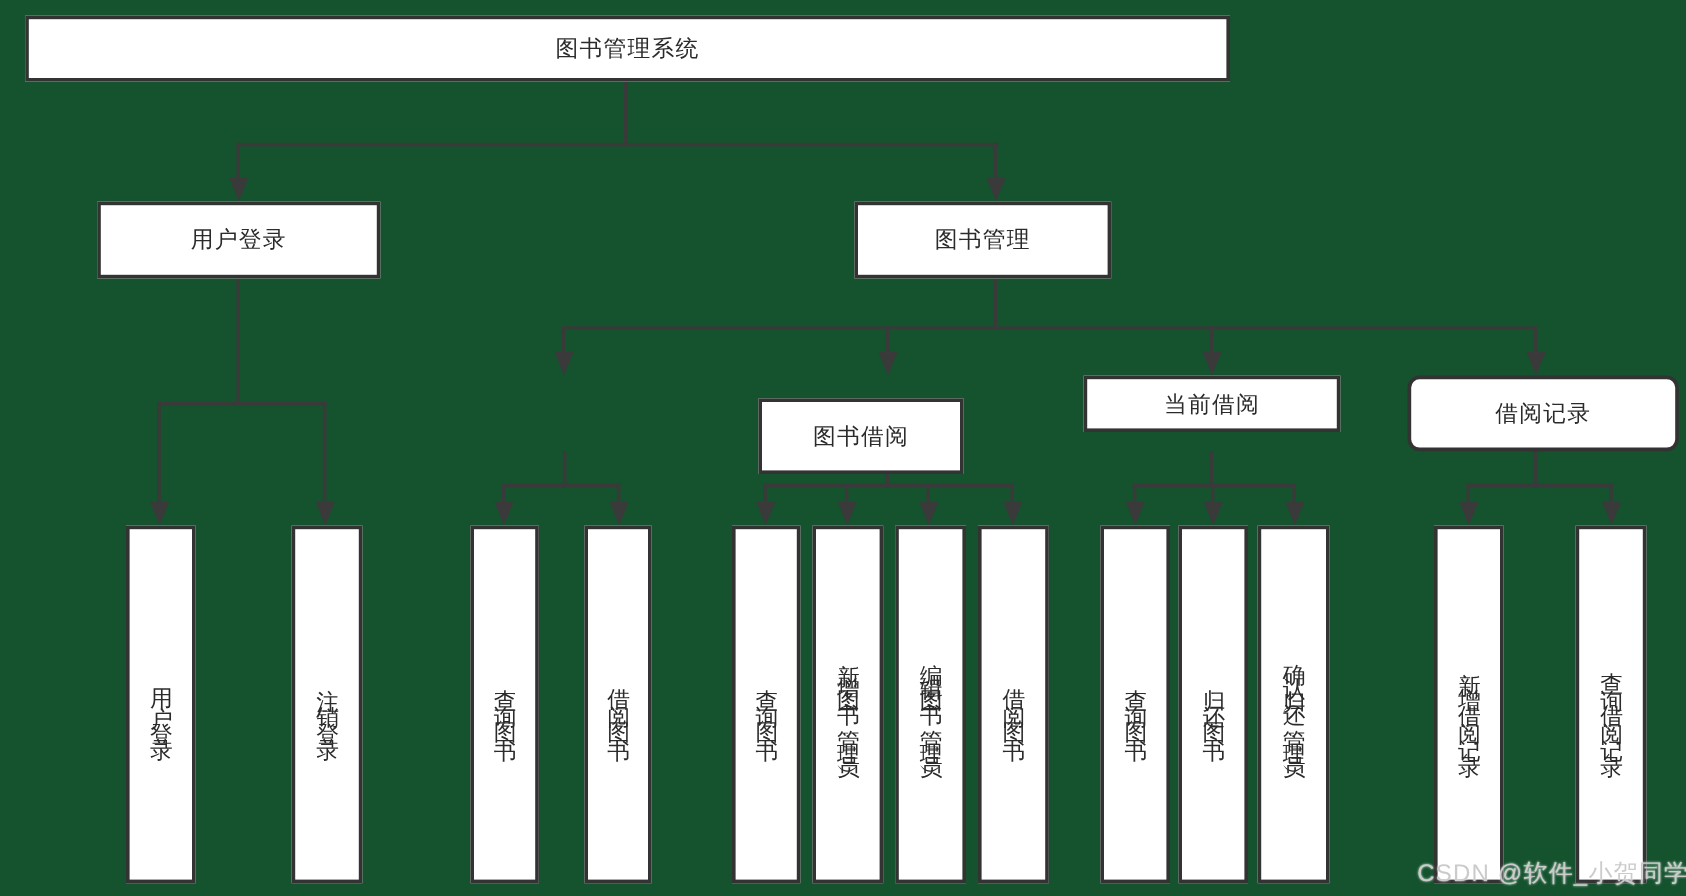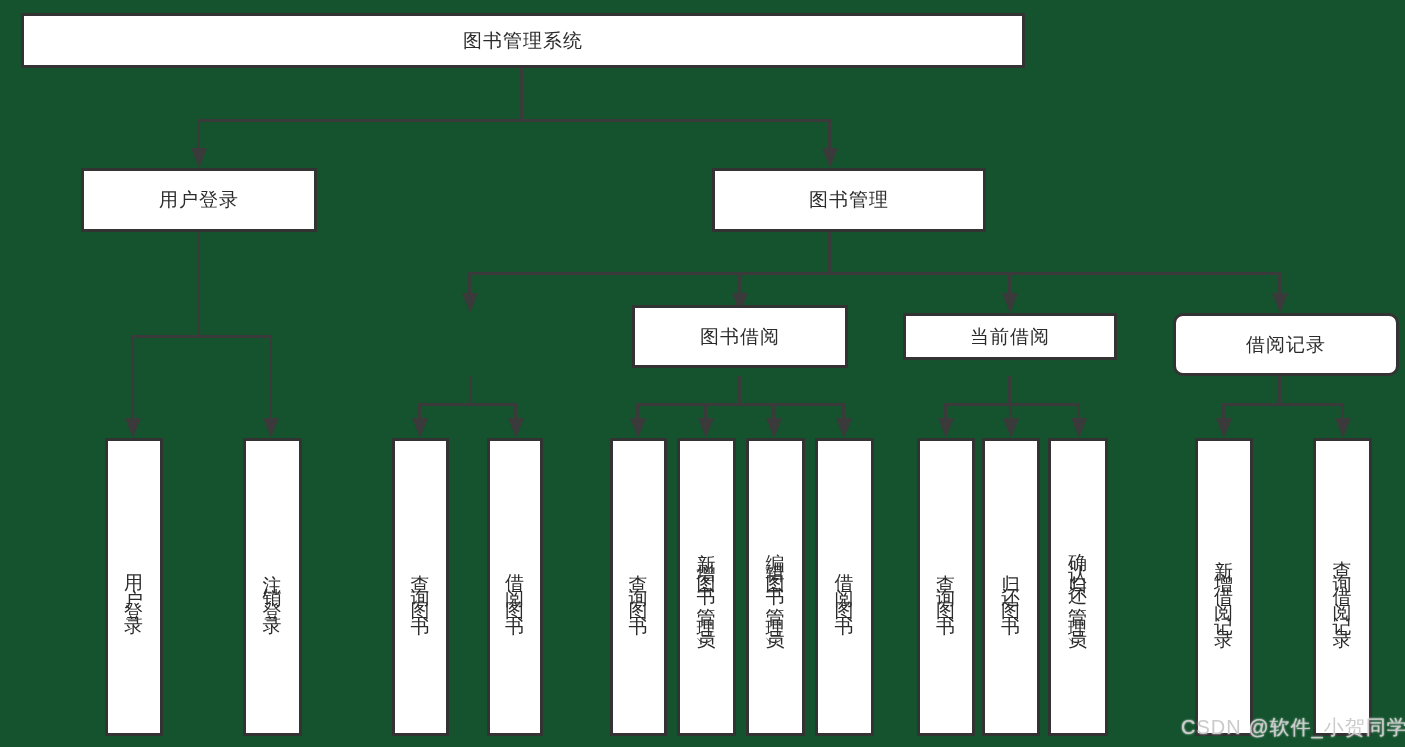--- a/index.html
+++ b/index.html
@@ -67,21 +67,21 @@
   <div class="vline" style="left:520px;top:68px;width:3px;height:54px;"></div>
   <div class="hline" style="left:197px;top:119px;width:635px;height:3px;"></div>
   <div class="vline" style="left:197px;top:119px;width:3px;height:32px;"></div>
   <div class="vline" style="left:828px;top:119px;width:3px;height:32px;"></div>
   <div class="arrow" style="left:191px;top:148px;"></div>
   <div class="arrow" style="left:822px;top:148px;"></div>
 
   <div class="box" style="left:81px;top:168px;width:236px;height:64px;">
     <span>用户登录</span>
   </div>
-  <div class="box" style="left:712px;top:168px;width:274px;height:64px;">
+  <div class="box" style="left:712px;top:168px;width:214px;height:64px;">
     <span>图书管理</span>
   </div>
 
   <div class="vline" style="left:197px;top:232px;width:3px;height:106px;"></div>
   <div class="hline" style="left:131px;top:335px;width:141px;height:3px;"></div>
   <div class="vline" style="left:131px;top:335px;width:3px;height:86px;"></div>
   <div class="vline" style="left:269px;top:335px;width:3px;height:86px;"></div>
   <div class="arrow" style="left:125px;top:418px;"></div>
   <div class="arrow" style="left:263px;top:418px;"></div>
 
@@ -89,21 +89,21 @@
   <div class="hline" style="left:468px;top:272px;width:813px;height:3px;"></div>
   <div class="vline" style="left:468px;top:272px;width:3px;height:24px;"></div>
   <div class="vline" style="left:738px;top:272px;width:3px;height:24px;"></div>
   <div class="vline" style="left:1008px;top:272px;width:3px;height:24px;"></div>
   <div class="vline" style="left:1278px;top:272px;width:3px;height:24px;"></div>
   <div class="arrow" style="left:462px;top:293px;"></div>
   <div class="arrow" style="left:732px;top:293px;"></div>
   <div class="arrow" style="left:1002px;top:293px;"></div>
   <div class="arrow" style="left:1272px;top:293px;"></div>
 
-  <div class="box" style="left:632px;top:305px;width:216px;height:63px;">
+  <div class="box" style="left:632px;top:332px;width:171px;height:63px;">
     <span>图书借阅</span>
   </div>
   <div class="box" style="left:903px;top:313px;width:214px;height:47px;">
     <span>当前借阅</span>
   </div>
   <div class="box" style="left:1173px;top:313px;width:226px;height:63px;border-radius:10px;">
     <span>借阅记录</span>
   </div>
 
   <div class="vline" style="left:469px;top:376px;width:3px;height:30px;"></div>

